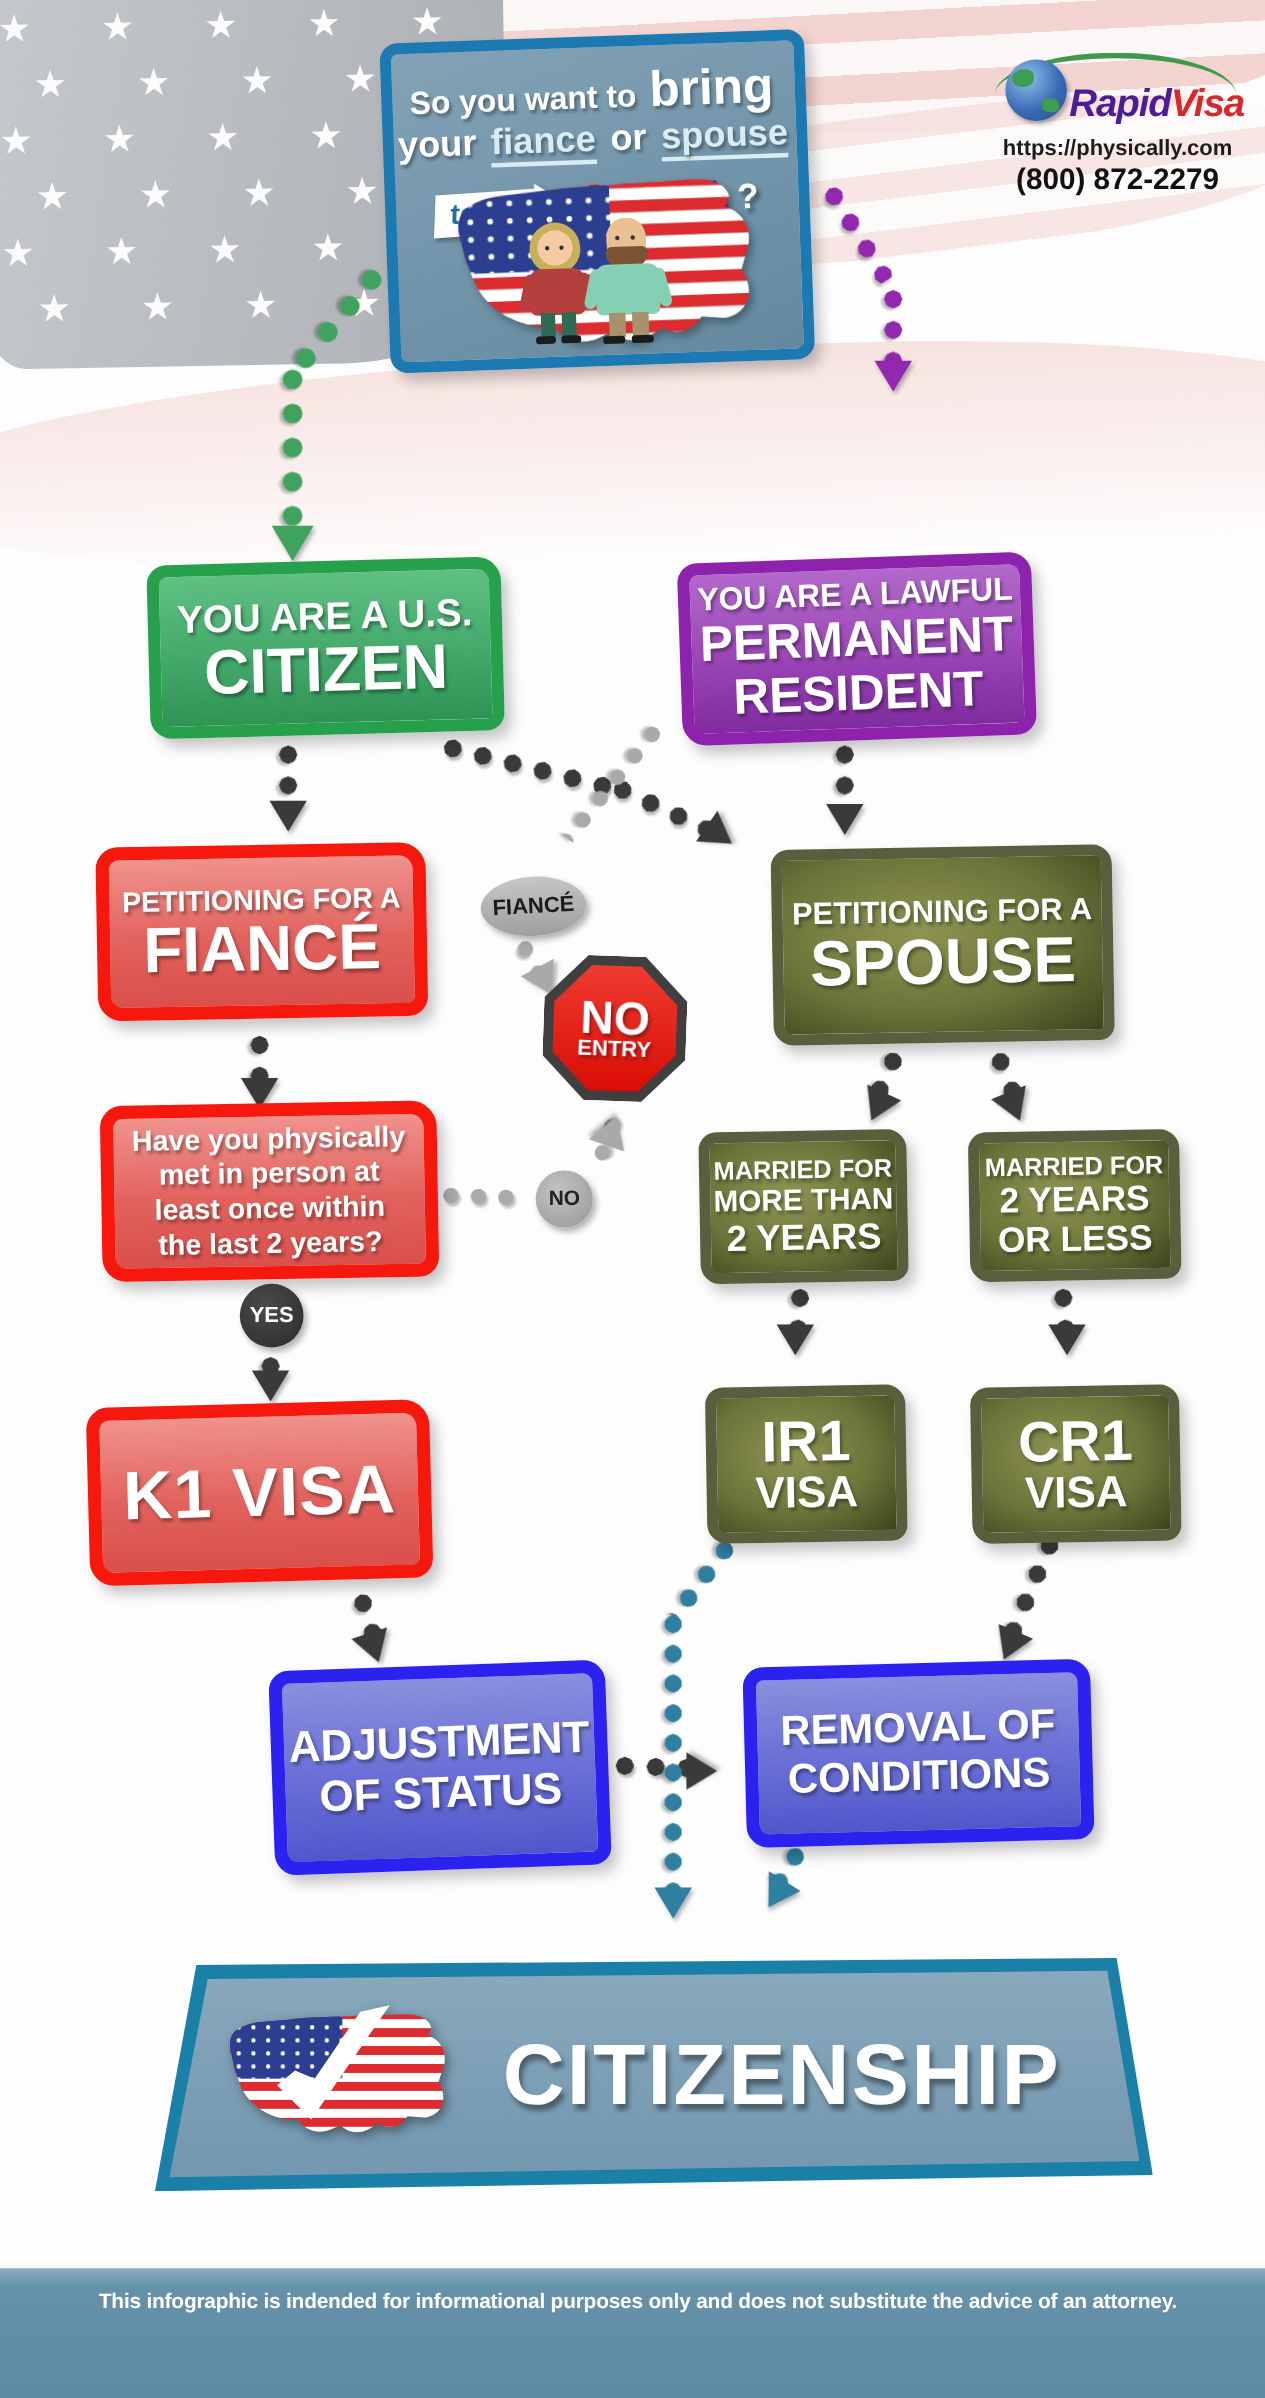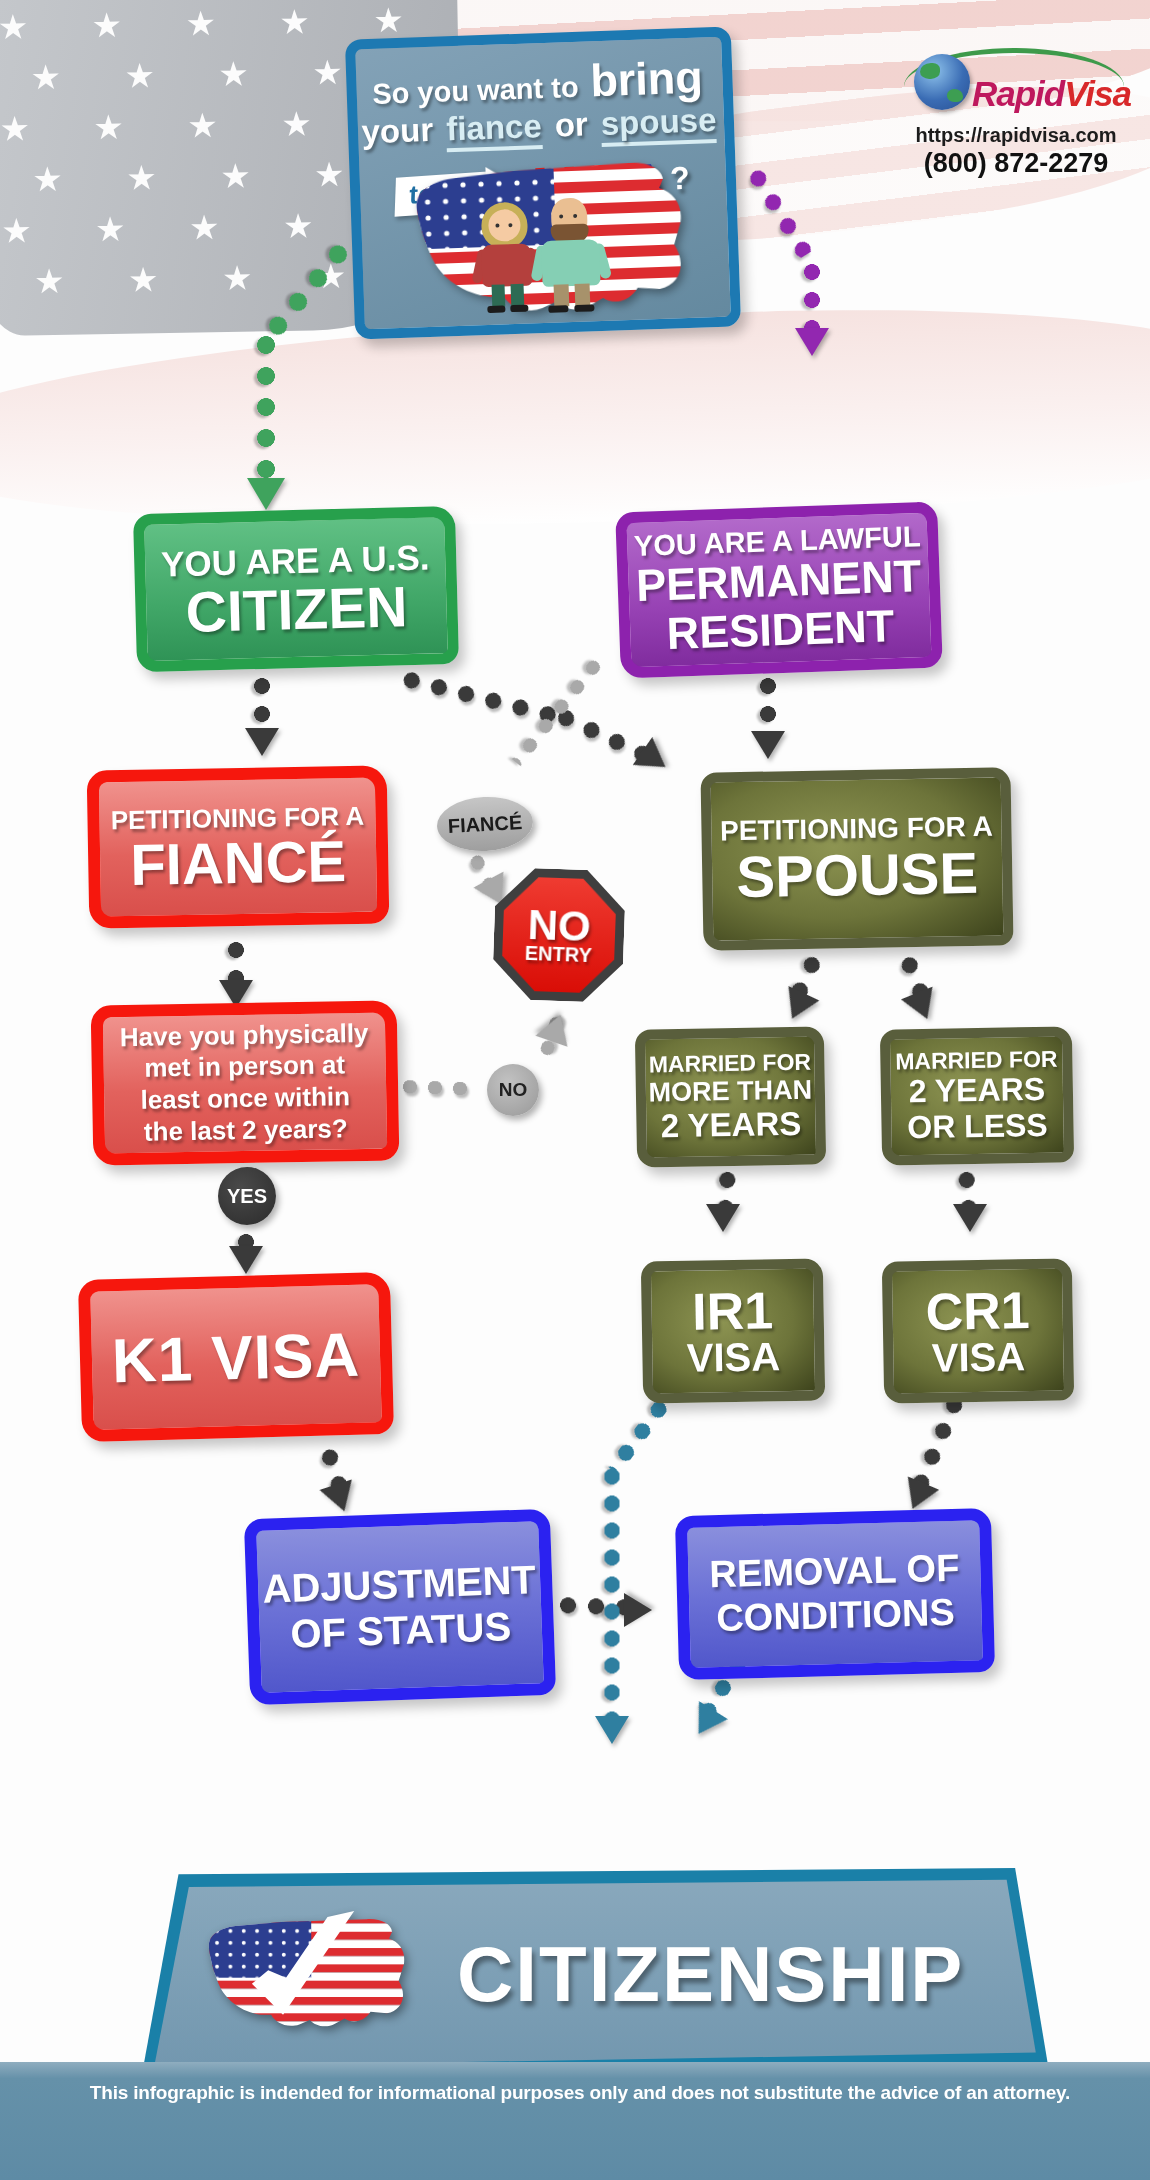--- a/index.html
+++ b/index.html
@@ -97,21 +97,21 @@
   .m-shoe-r{position:absolute;top:107px;left:34px;width:20px;height:7px;background:#1c1c1c;border-radius:3px;}
 
   
   .logo{position:absolute;z-index:4;left:898px;top:38px;width:236px;height:120px;text-align:center;}
   .logo-arc{position:absolute;left:6px;top:10px;width:220px;height:72px;border:0;border-top:5px solid #3e9a4b;border-radius:50%;}
   .globe{position:absolute;left:16px;top:16px;width:56px;height:56px;border-radius:50%;
     background:radial-gradient(circle at 35% 30%,#8fc3ec 0%,#3a6cb4 55%,#274f92 100%);box-shadow:2px 3px 4px rgba(0,0,0,.3);}
   .globe::before{content:'';position:absolute;top:9px;left:6px;width:20px;height:16px;background:#3d9e52;border-radius:60% 40% 50% 50%;}
   .globe::after{content:'';position:absolute;bottom:8px;right:7px;width:16px;height:13px;background:#3d9e52;border-radius:50% 60% 40% 50%;}
   .logo-name{position:absolute;left:74px;top:36px;font-size:35px;font-weight:800;font-style:italic;letter-spacing:-1px;}
-  .logo-name .rapid{color:#be185d;} .logo-name .visa{color:#d8282a;}
+  .logo-name .rapid{color:#4c1d95;} .logo-name .visa{color:#d8282a;}
   .logo-url{position:absolute;left:0;top:86px;width:236px;font-size:20px;font-weight:700;color:#1c1c1c;}
   .logo-phone{position:absolute;left:0;top:110px;width:236px;font-size:27px;font-weight:700;color:#111;}
 
   
   .citizen{left:135px;top:510px;width:322px;height:158px;transform:rotate(-1.5deg);}
   .citizen .t1{font-size:35px;} .citizen .t2{font-size:57px;line-height:1;}
   .president{left:618px;top:507px;width:322px;height:166px;transform:rotate(-2deg);line-height:1.08;}
   .president .t1{font-size:29px;} .president .t2{font-size:45px;} .president .t3{font-size:45px;}
   .pfiance{left:88px;top:768px;width:300px;height:158px;transform:rotate(-1deg);}
   .pfiance .t1{font-size:26px;} .pfiance .t2{font-size:58px;line-height:1;}
@@ -144,21 +144,21 @@
     display:flex;flex-direction:column;align-items:center;justify-content:center;color:#fff;font-weight:800;line-height:.95;}
   .octa-in .no{font-size:42px;} .octa-in .entry{font-size:20px;}
   .circle{position:absolute;z-index:4;border-radius:50%;display:flex;align-items:center;justify-content:center;
     font-weight:800;box-shadow:3px 4px 6px rgba(0,0,0,.3);}
   .no-circle{left:487px;top:1064px;width:52px;height:52px;background:radial-gradient(circle at 40% 35%,#c2c2c2,#989898);
     color:#222;font-size:19px;}
   .yes-circle{left:218px;top:1167px;width:58px;height:58px;background:radial-gradient(circle at 40% 35%,#4a4a4a,#2b2b2b);
     color:#fff;font-size:20px;}
 
   
-  .cit-outer{position:absolute;z-index:3;left:108px;top:1868px;width:940px;height:212px;background:#1a80a8;
+  .cit-outer{position:absolute;z-index:3;left:108px;top:1780px;width:940px;height:212px;background:#1a80a8;
     clip-path:polygon(7.5% 3%,96.5% 0%,100% 93%,3.5% 100%);filter:drop-shadow(6px 8px 10px rgba(0,0,0,.3));}
   .cit-inner{position:absolute;inset:0;background:linear-gradient(180deg,#8aa9bd,#7196ae);
     clip-path:polygon(8.6% 9%,95.6% 5.5%,98.7% 87%,4.9% 94%);display:flex;align-items:center;}
   .cit-text{font-size:78px;font-weight:800;color:#fff;letter-spacing:2px;margin-left:42px;text-shadow:3px 5px 5px rgba(0,0,0,.4);}
   .cit-map{margin-left:92px;filter:drop-shadow(3px 4px 5px rgba(0,0,0,.4));}
 
   
   .footer{position:absolute;z-index:3;left:0;top:2062px;width:1150px;height:118px;
     background:linear-gradient(180deg,#8fadbf 0,#6591a9 14%,#5e8ba5 100%);color:#fff;text-align:center;box-sizing:border-box;padding-top:17px;}
   .f-small{font-size:19px;font-weight:700;line-height:1.5;letter-spacing:-.2px;margin-left:10px;}
@@ -296,21 +296,21 @@
       <div class="m-leg-r"></div>
       <div class="m-shoe-l"></div>
       <div class="m-shoe-r"></div>
     </div>
   </div>
 
   <div class="logo">
     <div class="logo-arc"></div>
     <div class="globe"></div>
     <div class="logo-name"><span class="rapid">Rapid</span><span class="visa">Visa</span></div>
-    <div class="logo-url">https://rapidvisa.com</div>
+    <div class="logo-url">https://physically.com</div>
     <div class="logo-phone">(800) 872-2279</div>
   </div>
 
   <div class="bx bx-green citizen">
     <div class="t1 ts">YOU ARE A U.S.</div>
     <div class="t2 ts">CITIZEN</div>
   </div>
 
   <div class="bx bx-purple president">
     <div class="t1 ts">YOU ARE A LAWFUL</div>

